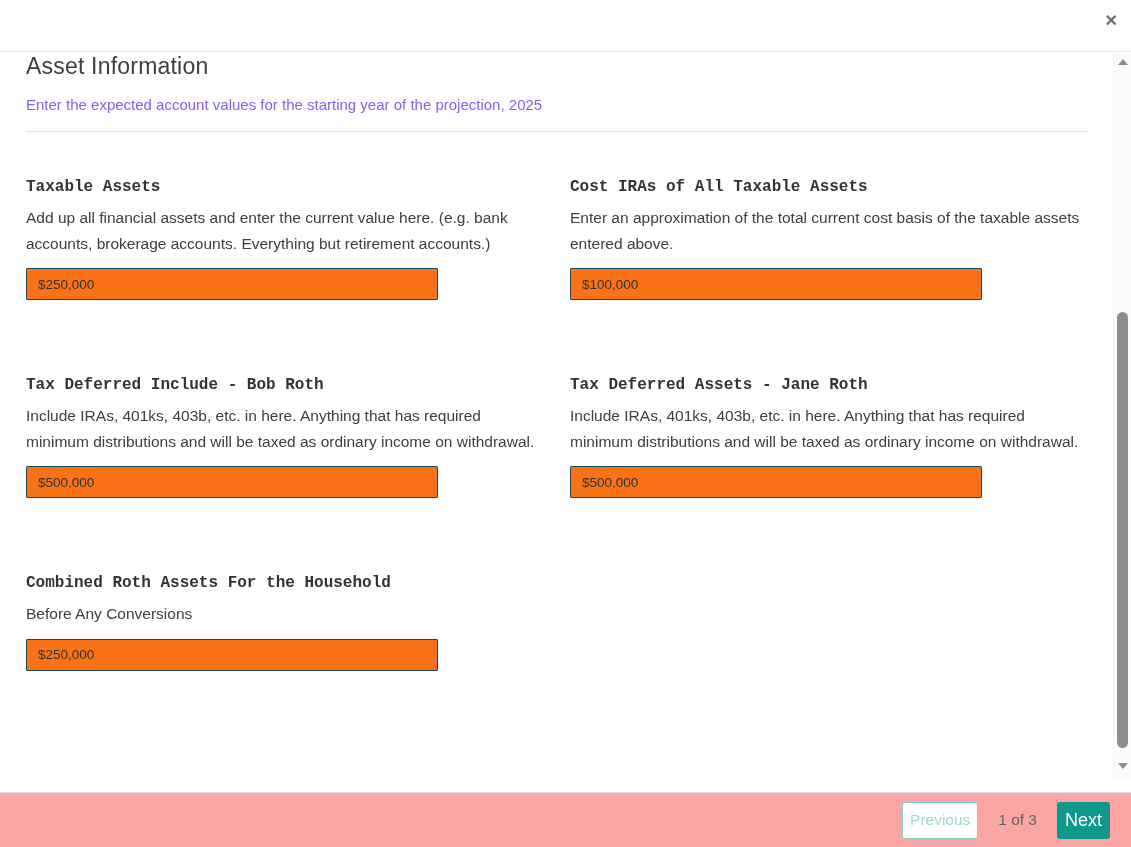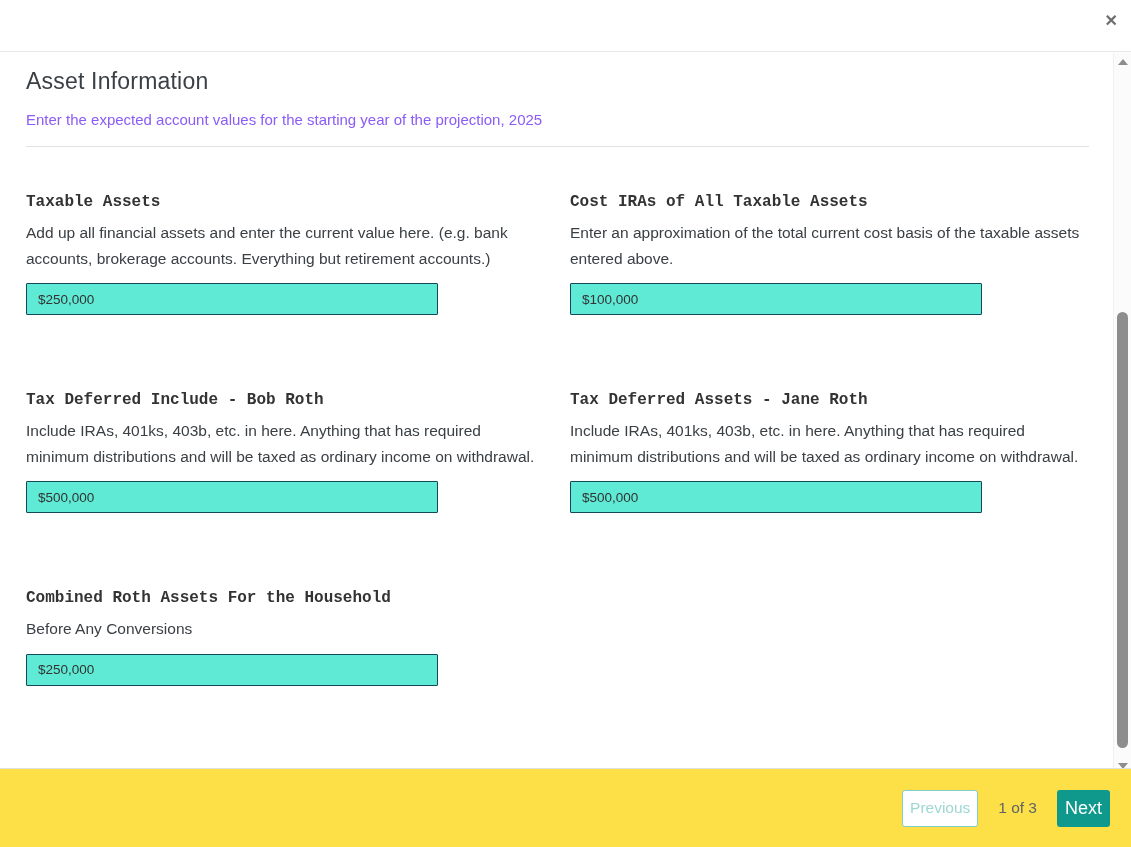--- a/index.html
+++ b/index.html
@@ -25,56 +25,56 @@
   }
 
   
   .dlg-body {
     position: absolute; top: 53px; left: 0;
     width: 1113px; height: 725px; overflow: hidden; background: #fff;
   }
   .body-inner { padding: 0 24px 0 26px; }
   h1.title {
     font-size: 23px; font-weight: 400; color: #3b4045;
-    margin: 15px 0 0 0; line-height: 27px; letter-spacing: .2px;
+    margin: 0 0 0 0; line-height: 27px; letter-spacing: .2px;
   }
   .subtitle { font-size: 15px; line-height: 26px; margin: 12px 0 0 0; color: #8b5cf6; }
   hr.divider { border: none; border-top: 1px solid #e1e1e1; margin: 13px 0 0 0; }
 
   .fields-grid {
     display: grid; grid-template-columns: 519px 519px;
     column-gap: 25px; row-gap: 77px; margin-top: 47px;
   }
   .field-label { font-size: 16px; font-weight: 700; color: #333; line-height: 17px; font-family: Liberation Mono, monospace; }
   .field-desc { font-size: 15.5px; line-height: 25.5px; margin-top: 9px; color: #3b4045; }
   .field-input {
     display: block; margin-top: 12px;
     width: 412px; height: 32px;
     border: 1px solid #17495d; border-radius: 1px;
     padding: 0 11px; font-size: 13.5px; color: #333;
-    font-family: inherit; background: #5eead4; outline: none;
+    font-family: inherit; background: #f97316; outline: none;
   }
 
   
   .scrollbar {
     position: absolute; top: 53px; right: 0; width: 18px; height: 725px;
     background: #fbfbfb; border-left: 1px solid #f1f1f1;
   }
   .sb-arrow { position: absolute; left: 50%; transform: translateX(-50%); width: 0; height: 0; }
   .sb-arrow.up    { top: 6px;    border-left: 5px solid transparent; border-right: 5px solid transparent; border-bottom: 6px solid #8d8d8d; }
   .sb-arrow.down  { bottom: 9px; border-left: 5px solid transparent; border-right: 5px solid transparent; border-top: 6px solid #8d8d8d; }
   .sb-thumb {
     position: absolute; top: 259px; left: 3px; width: 11px; height: 436px;
     background: #8d8d8d; border-radius: 6px;
   }
 
   
   .dlg-footer {
-    position: absolute; bottom: 0; left: 0; width: 100%; height: 79px;
-    background: #fde047; border-top: 1px solid #e0e0e0;
+    position: absolute; bottom: 0; left: 0; width: 100%; height: 55px;
+    background: #fca5a5; border-top: 1px solid #e0e0e0;
     display: flex; align-items: center; justify-content: flex-end;
     gap: 20px; padding-right: 21px;
   }
   .btn-prev {
     height: 37px; width: 76px; background: #fff;
     border: 1px solid #82cdc6; color: #9ed8d2;
     font-size: 15.5px; border-radius: 3px; font-family: inherit;
   }
   .page-ind { color: #5f6368; font-size: 15.5px; text-align: right; }
   .btn-next {

